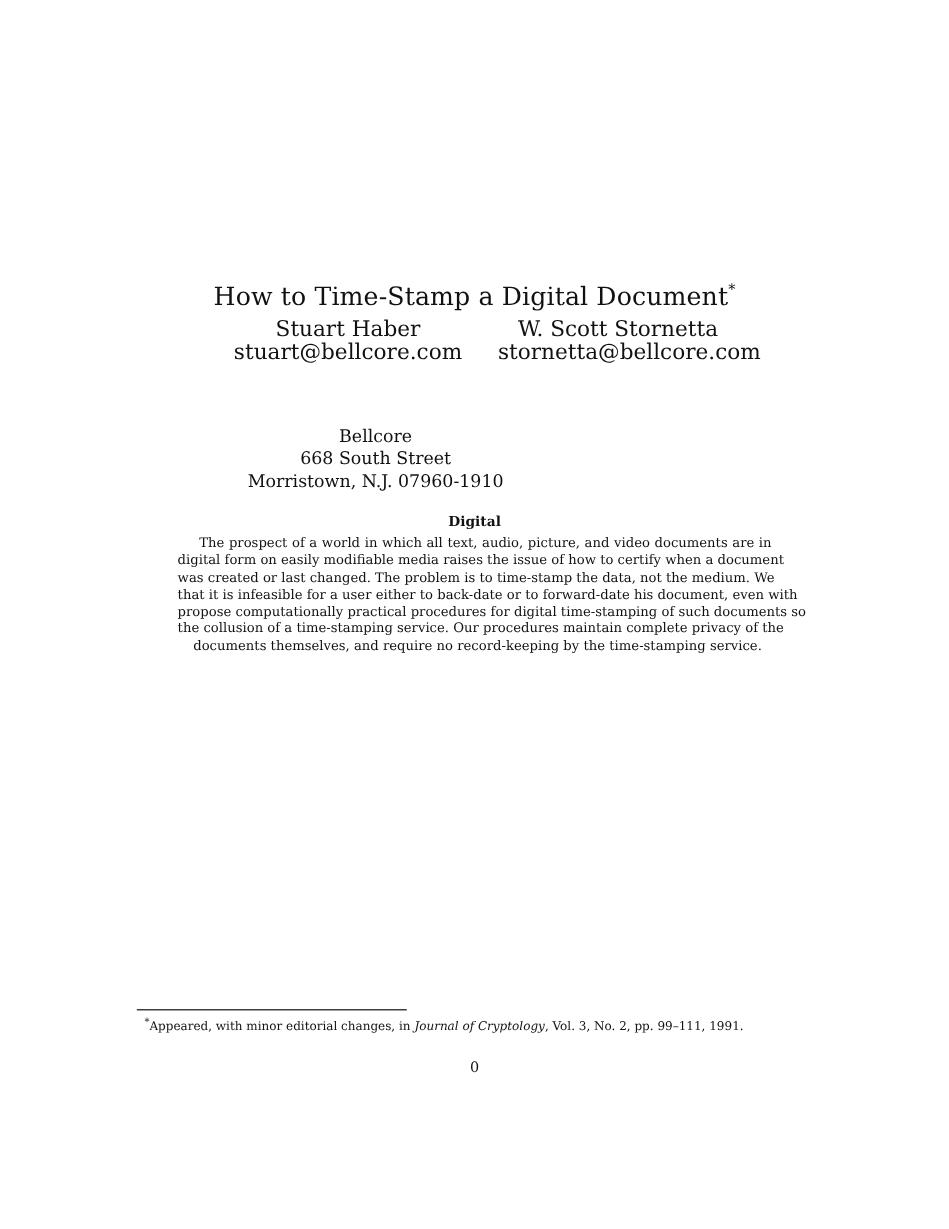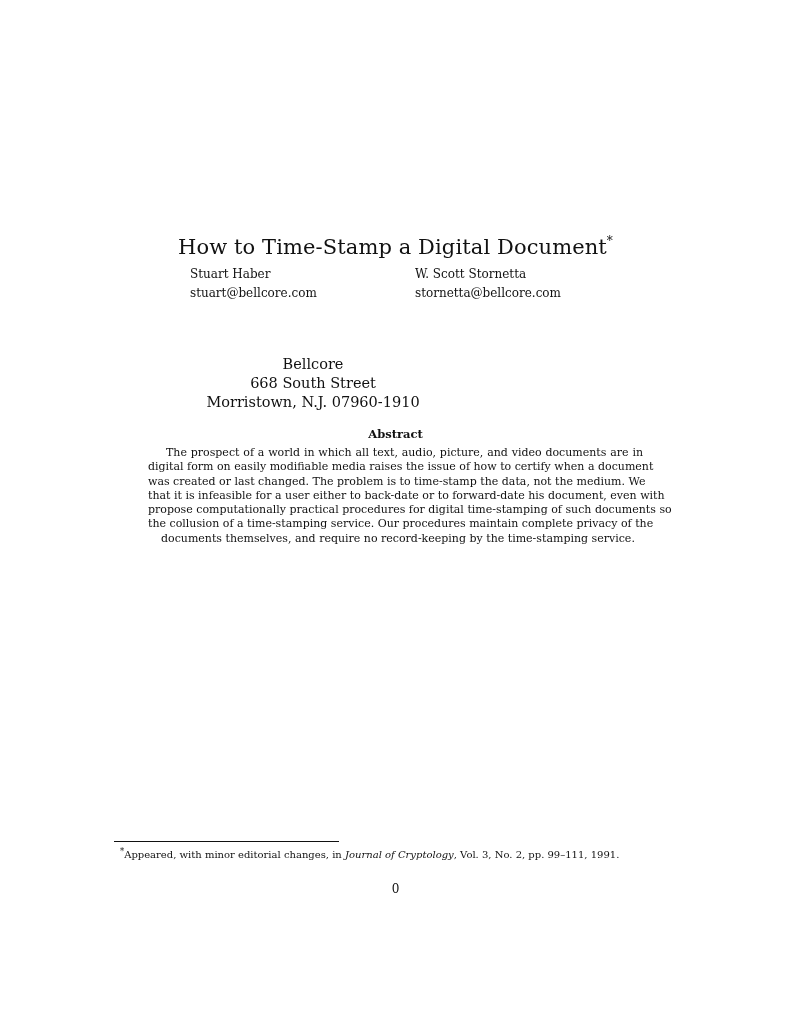--- a/index.html
+++ b/index.html
@@ -2,34 +2,34 @@
 <html><head>
 <meta charset="utf-8">
 <style>
   html, body { margin: 0; padding: 0; background: #ffffff; }
   body { width: 791px; height: 1024px; position: relative; overflow: hidden;
          font-family: "DejaVu Serif", "Liberation Serif", serif; color: #111; }
   .page { position: absolute; left: 0; top: 0; width: 791px; height: 1024px; }
   .title { position: absolute; top: 234px; left: 0; width: 791px; text-align: center;
            font-size: 21px; letter-spacing: 0.1px; }
   .title sup { font-size: 12px; vertical-align: 9px; }
-  .author { position: absolute; font-size: 12px; line-height: 19px; }
+  .author { position: absolute; text-align: center; font-size: 18px; line-height: 19px; }
   .author.left { left: 190px; width: 200px; top: 265px; }
   .author.right { left: 415px; width: 200px; top: 265px; }
   .affil { position: absolute; top: 355px; left: 0; width: 626px; text-align: center;
            font-size: 14.5px; line-height: 19px; }
   .abstract-title { position: absolute; top: 427px; left: 0; width: 791px; text-align: center;
                     font-size: 11.5px; font-weight: bold; }
   .abstract { position: absolute; top: 446px; left: 148px; width: 495px;
               font-size: 11px; line-height: 14.3px; text-align: justify; }
   .abstract .line { display: block; text-align: justify; text-align-last: justify; white-space: nowrap; }
   .abstract .line.last { text-align-last: left; margin-left: 13px; }
   .abstract .line.indent { padding-left: 18px; }
   .fn-rule { position: absolute; top: 841px; left: 114px; width: 225px; height: 1px; background: #111; }
-  .footnote { position: absolute; top: 846px; left: 120px; width: 500px; font-size: 10px; white-space: nowrap; }
+  .footnote { position: absolute; top: 846px; left: 120px; width: 500px; font-size: 10px; white-space: nowrap; text-align: center; }
   .footnote .journal { font-style: italic; }
   .pagenum { position: absolute; top: 882px; left: 0; width: 791px; text-align: center; font-size: 12px; }
 </style>
 </head>
 <body>
 
 <div class="page">
   <div class="title"><span>How to Time-Stamp a Digital Document</span><sup>*</sup></div>
 
   <div class="author left">
@@ -40,21 +40,21 @@
     <div>W. Scott Stornetta</div>
     <div>stornetta@bellcore.com</div>
   </div>
 
   <div class="affil">
     <div>Bellcore</div>
     <div>668 South Street</div>
     <div>Morristown, N.J. 07960-1910</div>
   </div>
 
-  <div class="abstract-title">Abstract</div>
+  <div class="abstract-title">Digital</div>
   <div class="abstract">
     <span class="line indent">The prospect of a world in which all text, audio, picture, and video documents are in</span>
     <span class="line">digital form on easily modifiable media raises the issue of how to certify when a document</span>
     <span class="line">was created or last changed. The problem is to time-stamp the data, not the medium. We</span>
     <span class="line">that it is infeasible for a user either to back-date or to forward-date his document, even with</span>
     <span class="line">propose computationally practical procedures for digital time-stamping of such documents so</span>
     <span class="line">the collusion of a time-stamping service. Our procedures maintain complete privacy of the</span>
     <span class="line last">documents themselves, and require no record-keeping by the time-stamping service.</span>
   </div>
 

